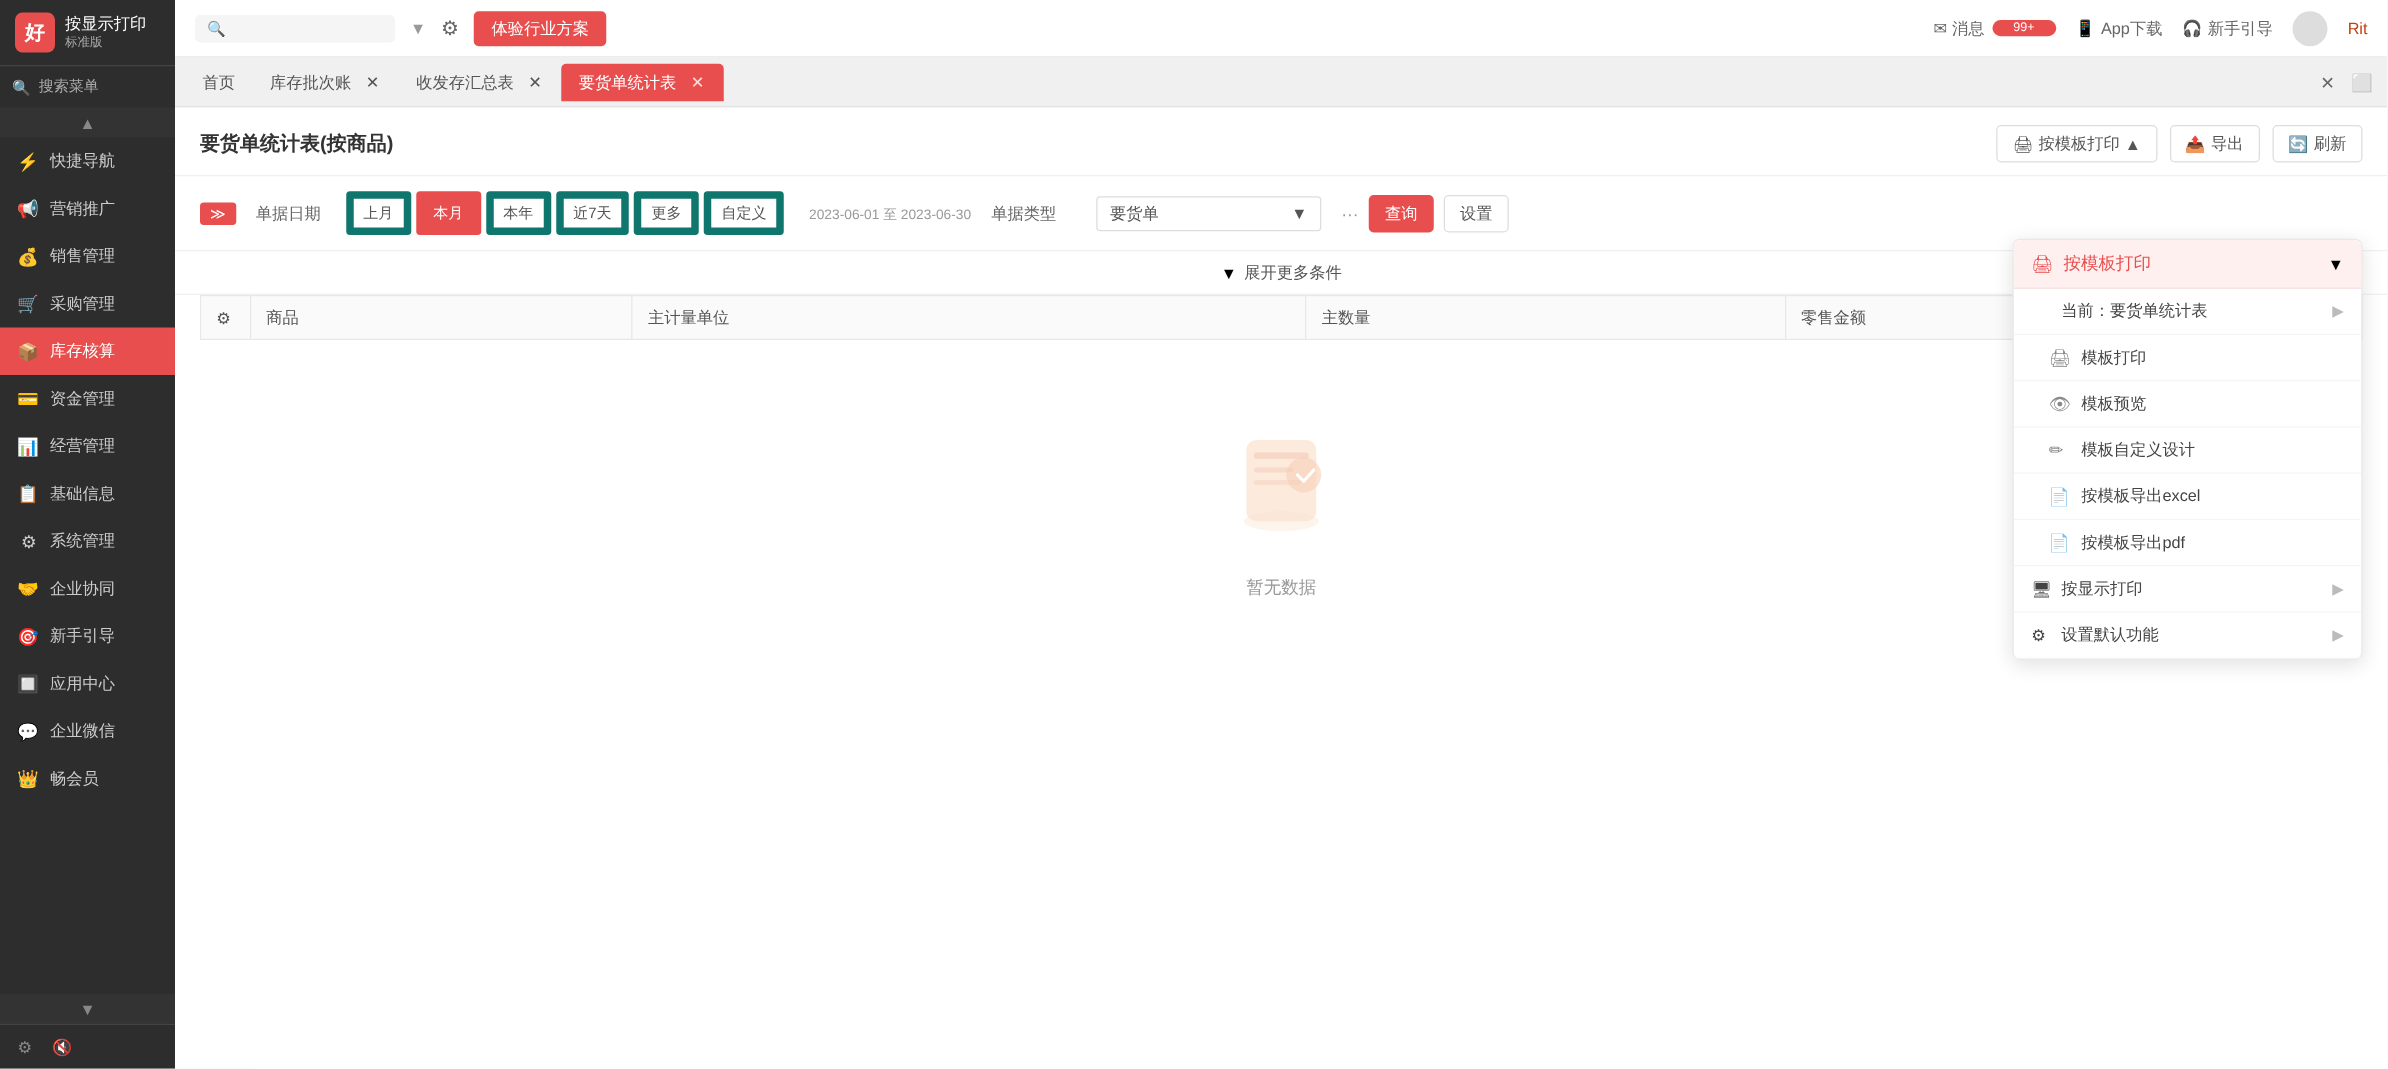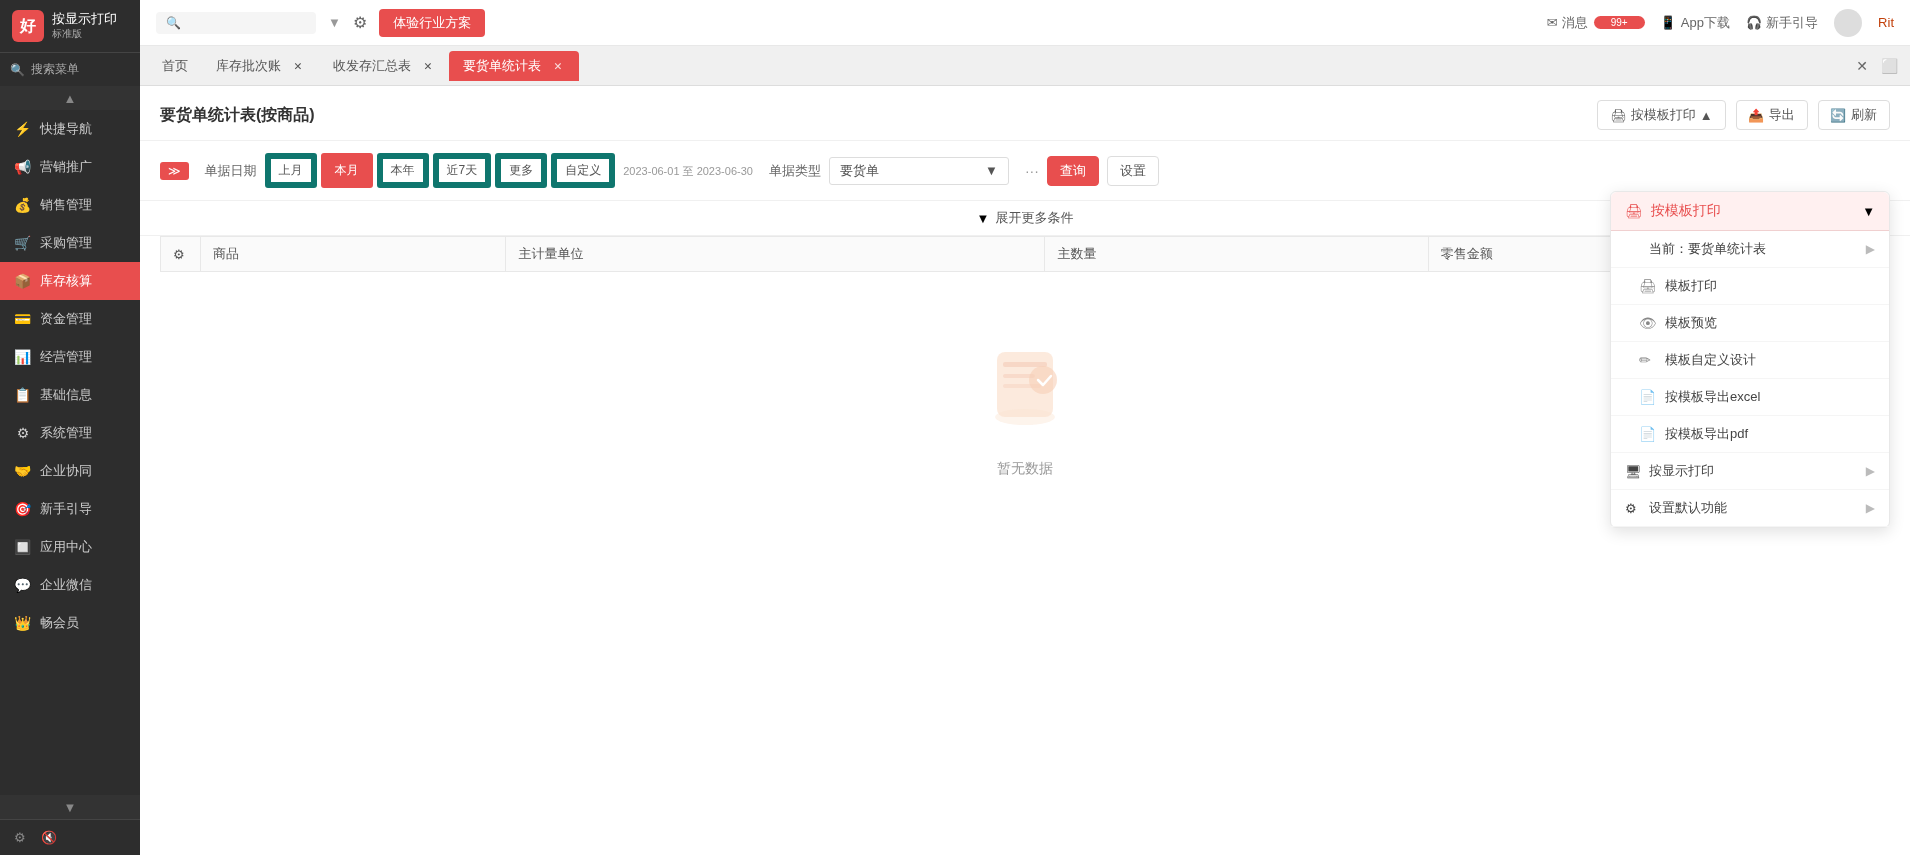--- a/index.html
+++ b/index.html
@@ -109,21 +109,20 @@
       position: relative;
     }
     .tab {
       padding: 6px 14px;
       font-size: 13px;
       cursor: pointer;
       color: #555;
       border-radius: 4px 4px 0 0;
       display: flex; align-items: center; gap: 6px;
       white-space: nowrap;
-      font-family: Liberation Mono, monospace;
     }
     .tab.active {
       background: #e84e4e; color: white;
     }
     .tab-close-btn {
       margin-left: 4px;
       display: inline-flex; align-items: center; justify-content: center;
       width: 14px; height: 14px;
     }
     .tabs-controls {
@@ -164,38 +163,38 @@
     
     .filter-area {
       padding: 12px 20px;
       display: flex;
       align-items: center;
       gap: 16px;
       border-bottom: 1px solid #f0f0f0;
       flex-wrap: wrap;
     }
     .filter-row {
-      display: flex; align-items: center; gap: 8px;
+      display: flex; align-items: center; gap: 20px;
     }
     .filter-label { color: #666; font-size: 13px; white-space: nowrap; }
     .date-filter { display: flex; align-items: center; gap: 4px; }
     .date-btn {
       padding: 3px 8px; border: 6px solid #0f766e;
       border-radius: 3px; cursor: pointer;
       font-size: 12px; color: #555;
       background: white;
     }
     .date-btn.active { background: #e84e4e; color: white; border-color: #e84e4e; }
     .date-range-text { font-size: 11px; color: #999; margin-top: 2px; }
     .type-select {
       display: flex; align-items: center; gap: 4px;
       padding: 4px 10px;
       border: 1px solid #ddd; border-radius: 3px;
       cursor: pointer; color: #555; font-size: 13px;
-      background: white; min-width: 180px;
+      background: white; min-width: 180px; margin-left: 12px;
     }
 
     
     .table-area { padding: 0 20px 20px; }
     table {
       width: 100%;
       border-collapse: collapse;
       font-size: 13px;
     }
     table thead th {

